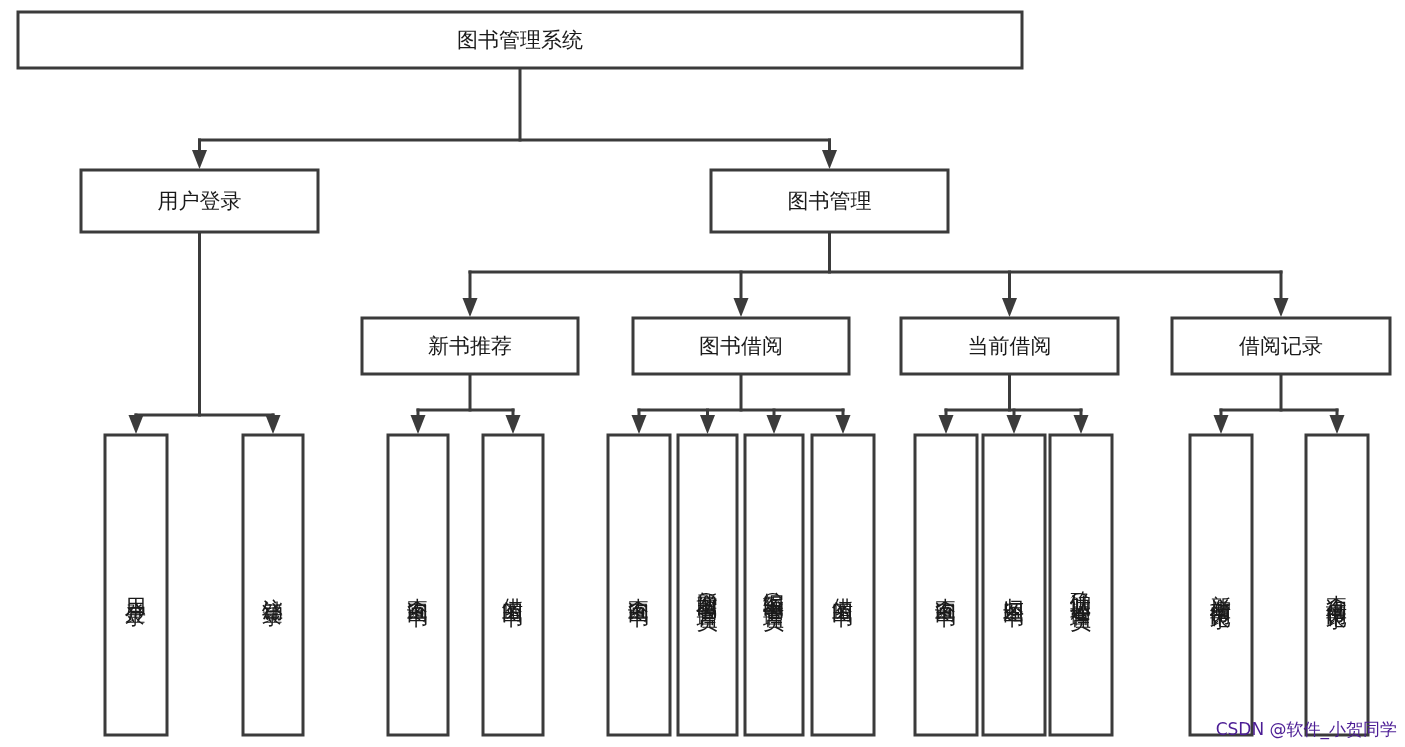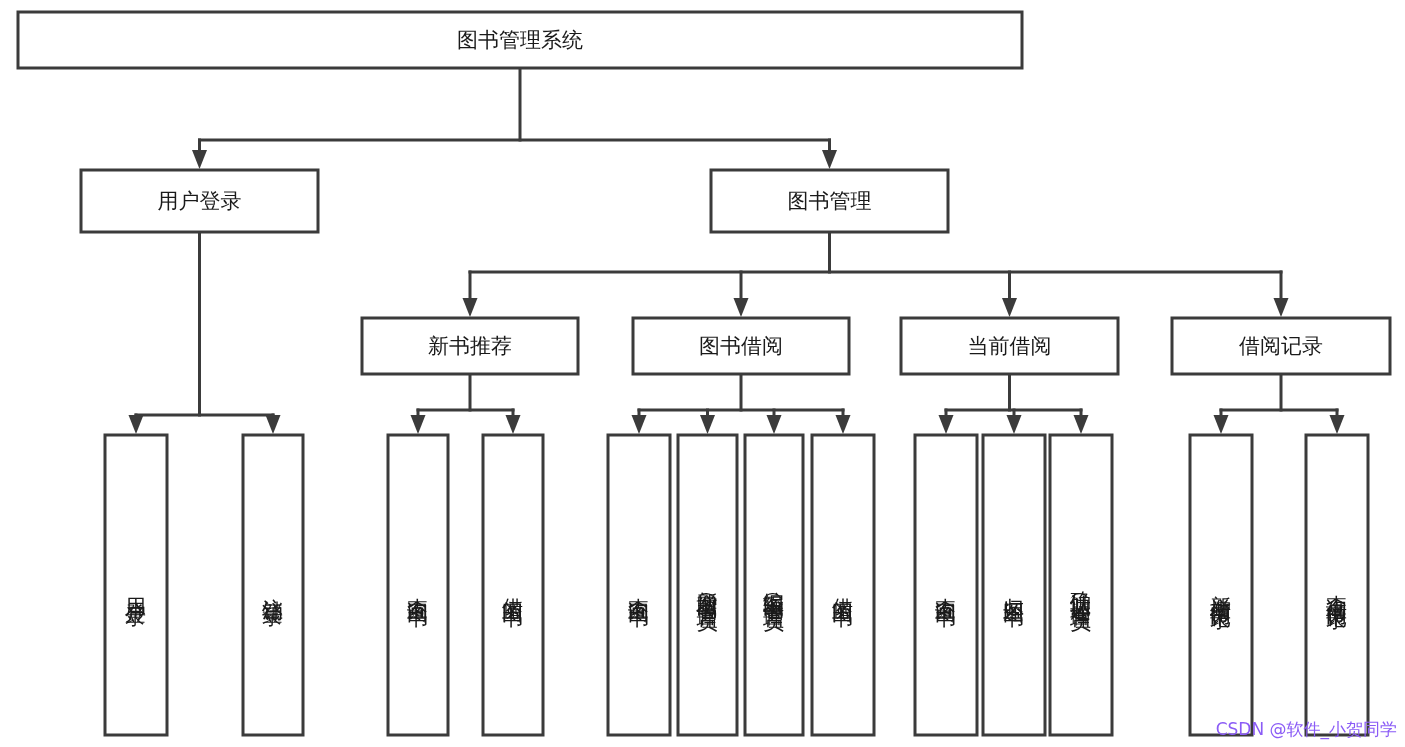--- a/index.html
+++ b/index.html
@@ -61,21 +61,21 @@
     white-space: nowrap;
     text-align: center;
     pointer-events: none;
   }
   .watermark {
     position: absolute;
     right: 8px;
     bottom: 6px;
     font-family: "DejaVu Sans", "Liberation Sans", sans-serif;
     font-size: 17px;
-    color: #8b5cf6;
+    color: #4c1d95;
     white-space: nowrap;
   }
 </style>
 </head>
 <body>
 
 <div id="diagram-root">
   <svg id="tree-svg" viewBox="0 0 1405 747">
     <g id="edge-layer">
         <path d="M 520 68 L 520 140" class="connector"></path>

